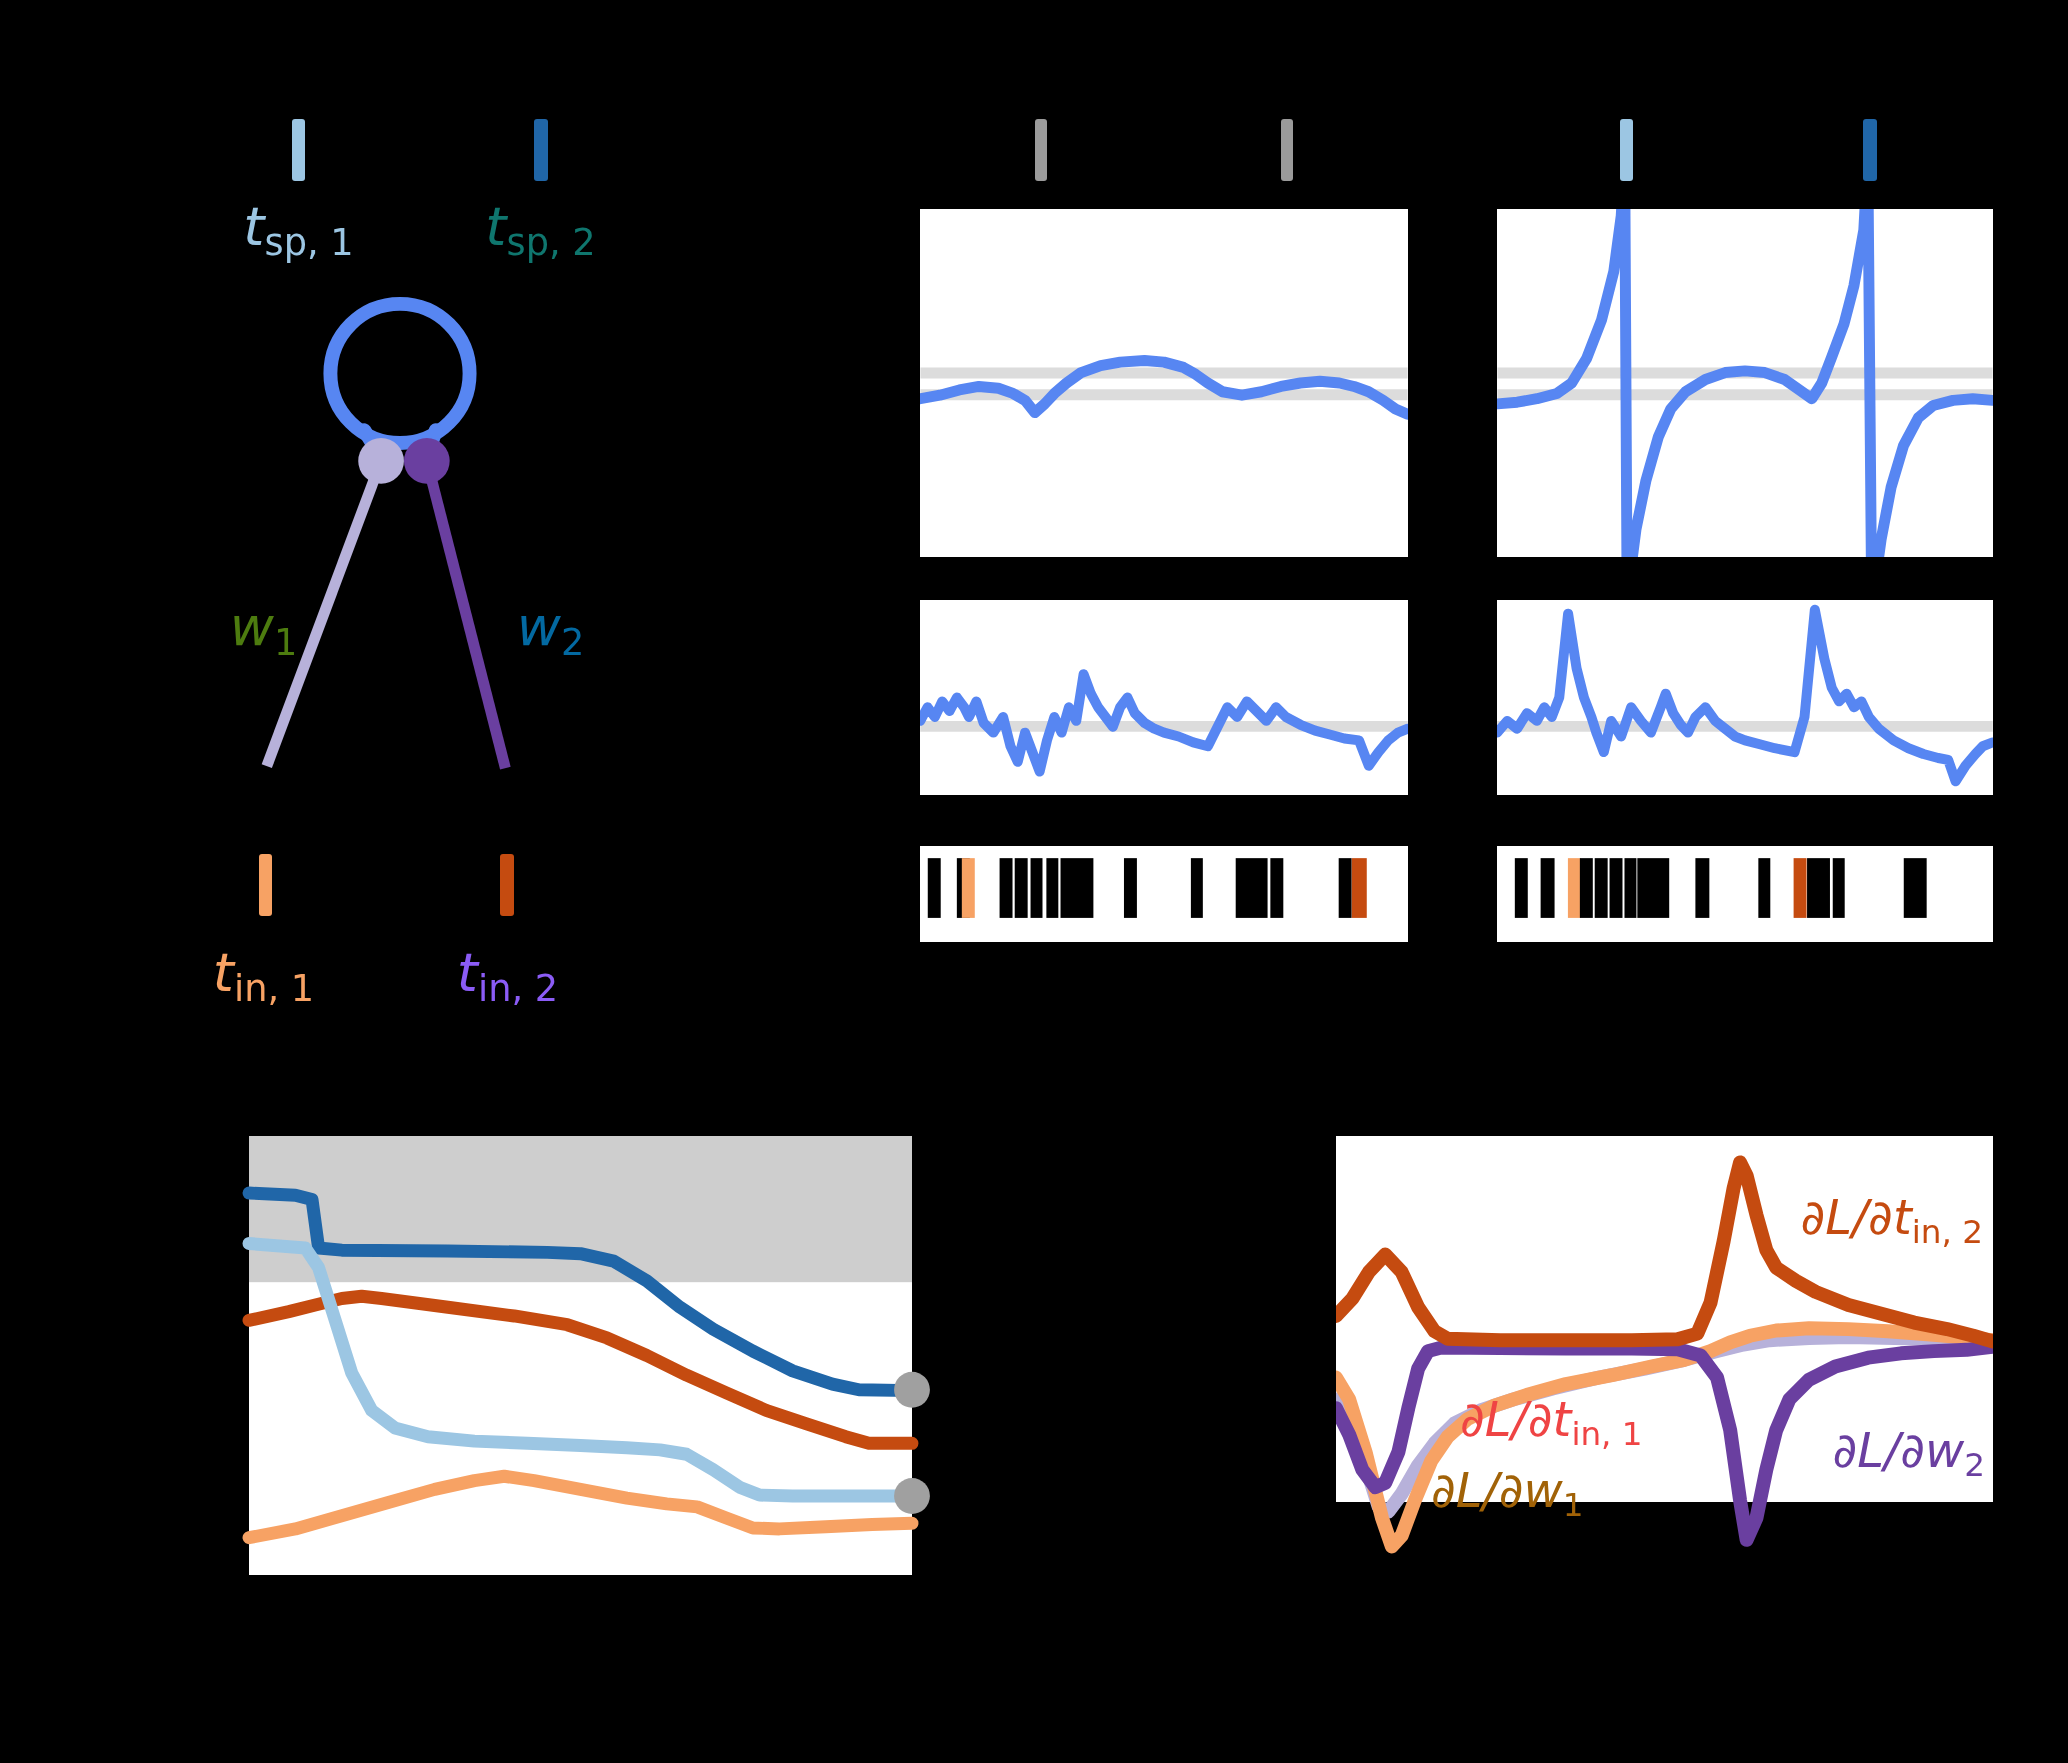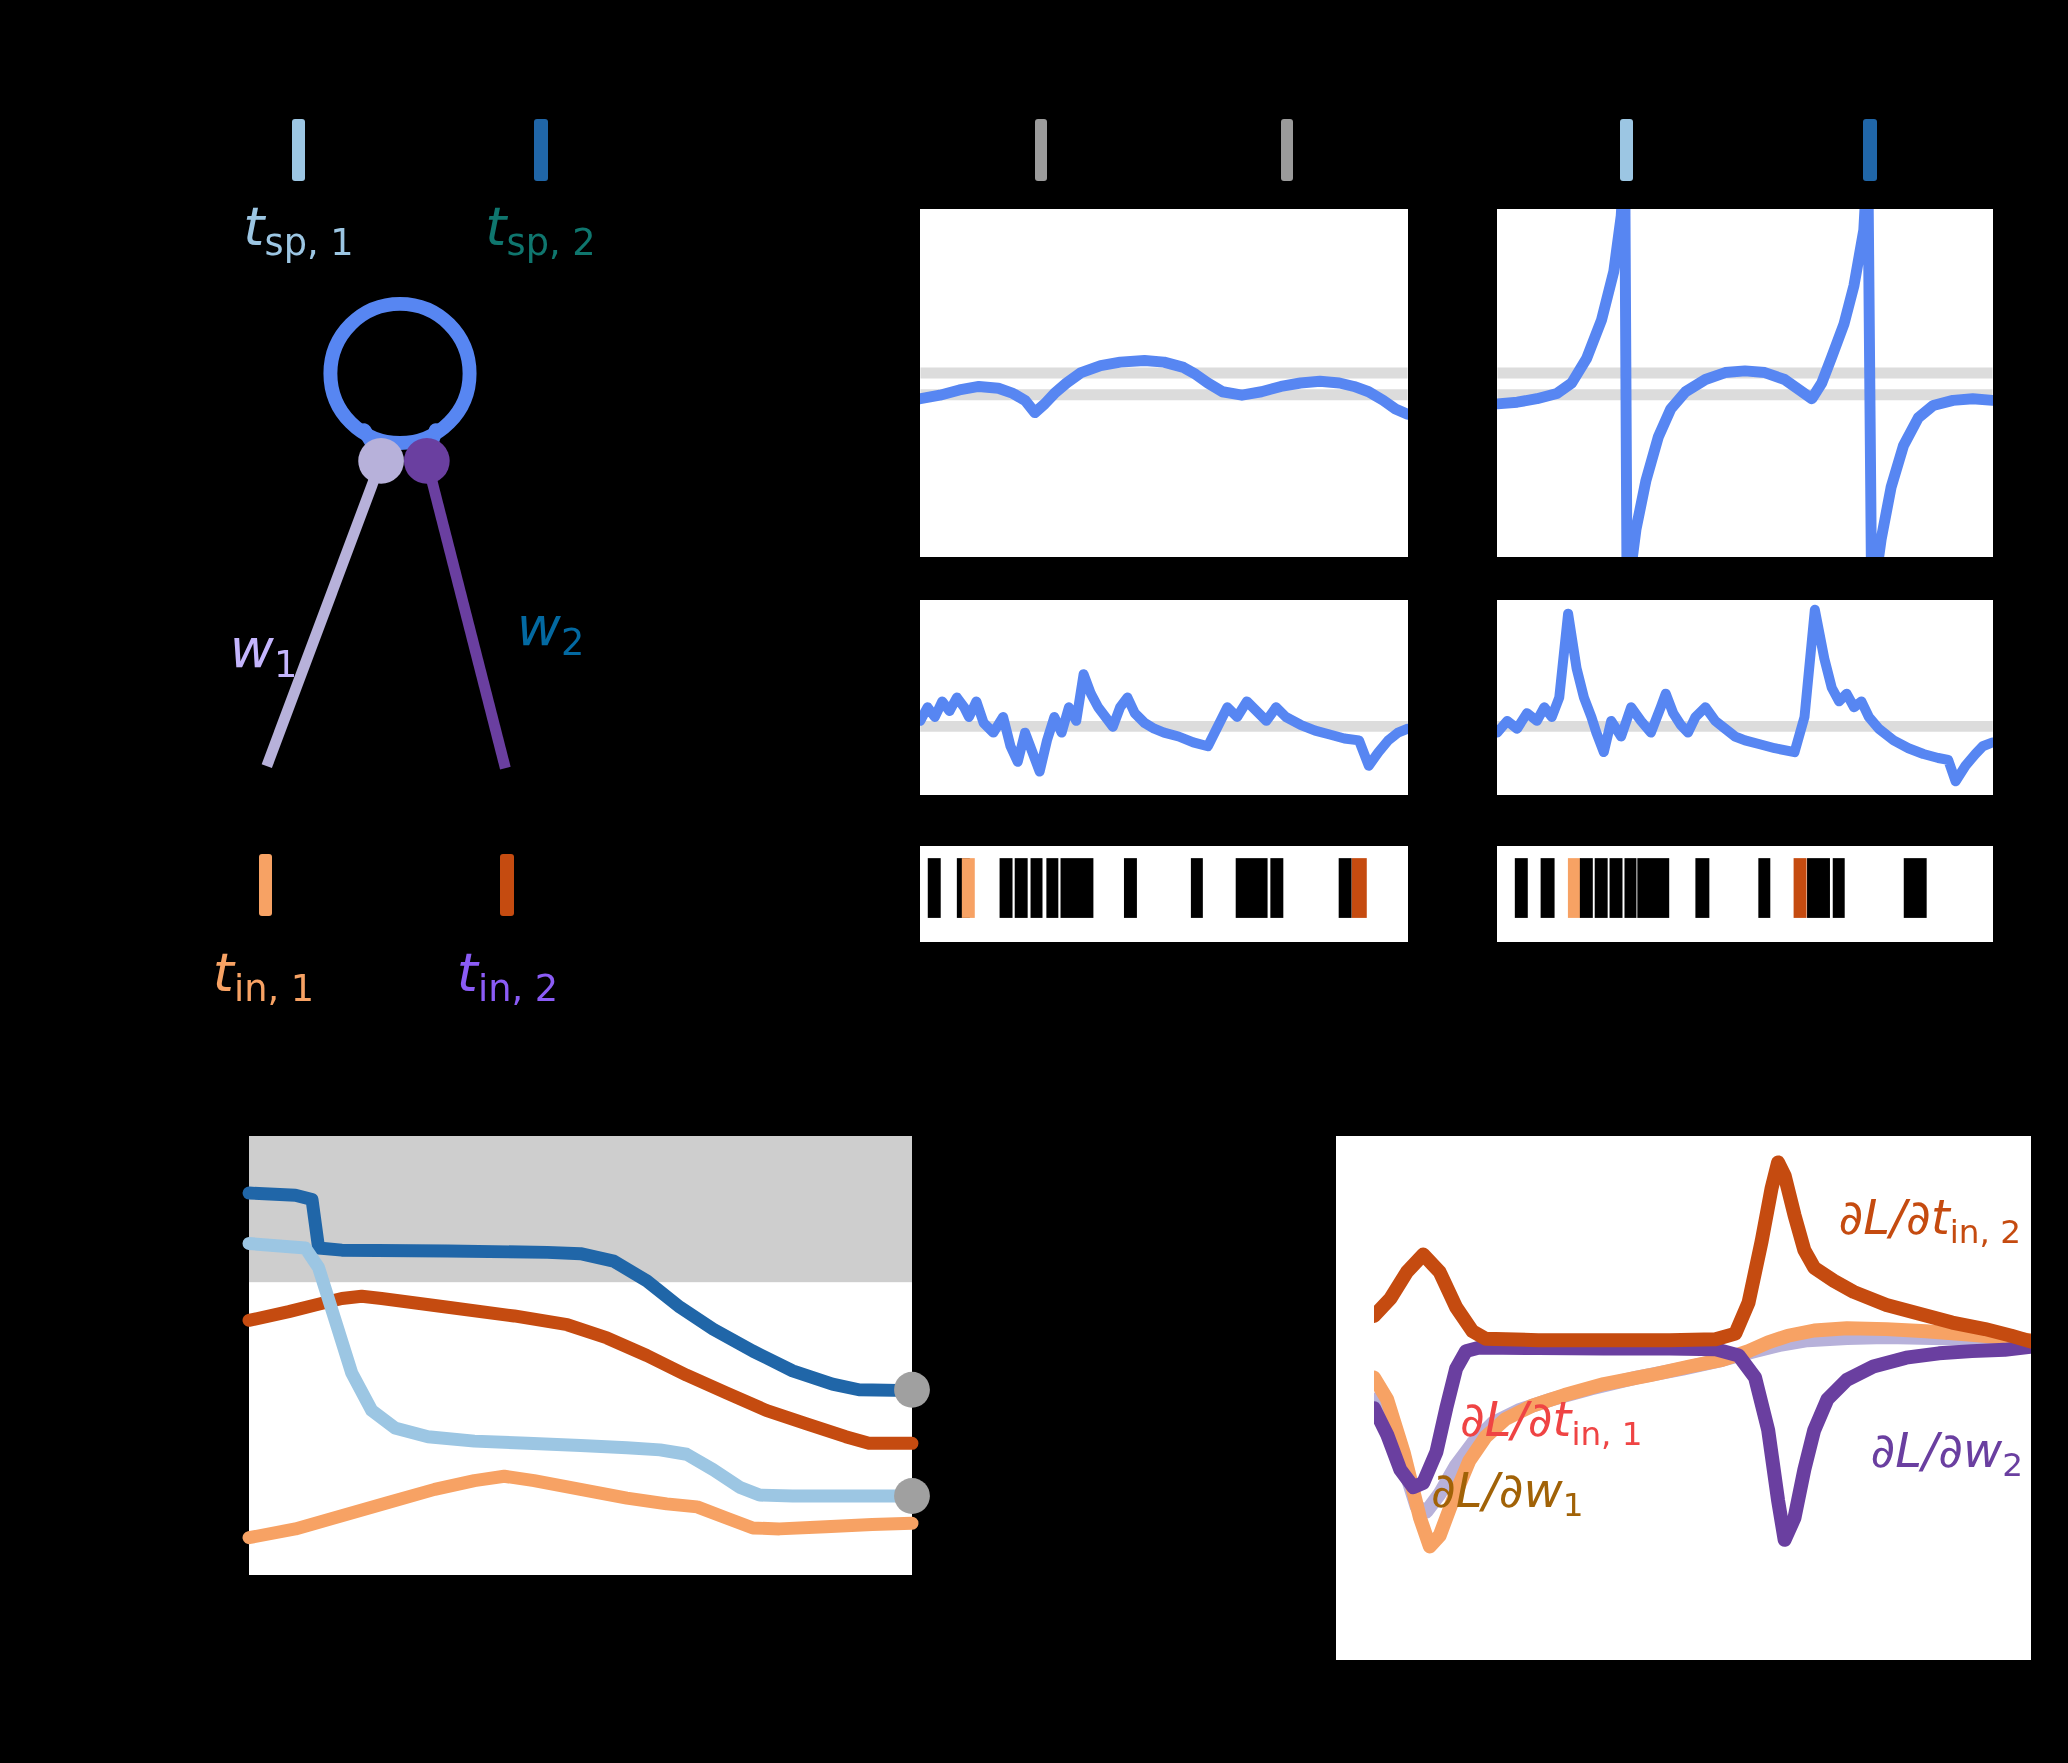--- a/index.html
+++ b/index.html
@@ -31,21 +31,21 @@
       <div class="tick" style="left: 259px; top: 854px; width: 13px; height: 62px; background: rgb(247, 162, 100); position: absolute;"></div>
       <div class="tick" style="left: 500px; top: 854px; width: 14px; height: 62px; background: rgb(197, 75, 16); position: absolute;"></div>
     </div>
 
   <div class="mlabel" style="left: 224px; top: 197px; width: 149px; color: rgb(156, 198, 227);">
     <span class="it">t</span><span class="sub">sp, 1</span>
   </div>
   <div class="mlabel" style="left: 466px; top: 197px; width: 149px; color: #0f766e;">
     <span class="it">t</span><span class="sub">sp, 2</span>
   </div>
-  <div class="mlabel" style="left: 199px; top: 619px; width: 129px; color: #c4b5fd;">
+  <div class="mlabel" style="left: 199px; top: 597px; width: 129px; color: #4d7c0f;">
     <span class="it">w</span><span class="sub">1</span>
   </div>
   <div class="mlabel" style="left: 486px; top: 597px; width: 129px; color: #0369a1;">
     <span class="it">w</span><span class="sub">2</span>
   </div>
   <div class="mlabel" style="left: 189px; top: 943px; width: 149px; color: rgb(247, 162, 100);">
     <span class="it">t</span><span class="sub">in, 1</span>
   </div>
   <div class="mlabel" style="left: 433px; top: 943px; width: 149px; color: #8b5cf6;">
     <span class="it">t</span><span class="sub">in, 2</span>
@@ -131,21 +131,21 @@
         <rect x="0" y="0" width="666" height="146.853" fill="#cecece"></rect>
         <polyline points="0.0,185.2 40.0,176.4 66.6,169.8 93.2,163.2 113.2,161.0 133.2,163.2 199.8,172.0 266.4,180.8 319.7,189.6 359.6,202.9 399.6,220.5 439.6,240.3 479.5,258.0 519.5,275.6 559.4,288.9 599.4,302.1 622.7,308.7 666.0,308.7" fill="none" stroke="#c54b10" stroke-width="13" stroke-linejoin="round" stroke-linecap="round"></polyline>
         <polyline points="0.0,57.3 46.6,59.5 63.3,63.9 69.9,112.5 93.2,114.7 199.8,115.5 299.7,116.9 333.0,118.2 366.3,125.7 399.6,145.5 432.9,172.0 466.2,194.0 506.2,216.1 546.1,235.9 586.1,249.2 612.7,254.9 666.0,255.8" fill="none" stroke="#2066a8" stroke-width="13" stroke-linejoin="round" stroke-linecap="round"></polyline>
         <polyline points="0.0,403.5 46.6,394.7 93.2,381.5 139.9,368.2 186.5,355.0 226.4,346.2 256.4,341.8 286.4,346.2 333.0,355.0 379.6,363.8 419.6,369.6 450.2,372.6 479.5,383.7 506.2,393.8 532.8,394.7 579.4,392.5 626.0,390.3 666.0,389.0" fill="none" stroke="#f7a264" stroke-width="13" stroke-linejoin="round" stroke-linecap="round"></polyline>
         <polyline points="0.0,108.0 56.6,112.5 69.9,132.3 86.6,185.2 103.2,238.1 123.2,275.6 146.5,293.3 179.8,302.1 226.4,306.5 279.7,308.7 333.0,310.9 379.6,313.1 412.9,315.3 439.6,319.7 466.2,335.2 492.8,352.8 512.8,360.7 546.1,361.6 666.0,361.6" fill="none" stroke="#9cc6e3" stroke-width="13" stroke-linejoin="round" stroke-linecap="round"></polyline>
         <circle cx="666" cy="254.89799999999997" r="18" fill="#a0a0a0"></circle>
         <circle cx="666" cy="361.62" r="18" fill="#a0a0a0"></circle>
       </svg>
   </div>
 
-  <div class="panel" style="left:1336px;top:1136px;width:657px;height:524px;padding-left:38px;">
+  <div class="panel" style="left:1336px;top:1136px;width:657px;height:366px;">
     <svg width="657" height="439" viewBox="0 0 660 441">
         <polyline points="0.0,264.6 13.2,286.7 29.7,330.8 42.9,372.6 52.8,377.1 66.0,359.4 82.5,330.8 99.0,308.7 118.8,288.9 145.2,275.6 178.2,264.6 217.8,253.6 264.0,242.6 310.2,233.7 349.8,224.9 382.8,216.1 409.2,209.5 435.6,205.1 475.2,202.9 514.8,202.0 561.0,202.9 607.2,203.7 660.0,205.1" fill="none" stroke="#b7b1da" stroke-width="14" stroke-linejoin="round" stroke-linecap="round"></polyline>
         <polyline points="0.0,242.6 13.2,264.6 29.7,317.5 46.2,383.7 56.1,412.3 66.0,401.3 79.2,366.0 95.7,326.3 112.2,302.1 132.0,284.4 158.4,271.2 191.4,260.2 231.0,249.2 277.2,240.3 316.8,231.5 349.8,224.9 376.2,216.1 396.0,207.3 415.8,200.7 442.2,195.4 475.2,193.2 514.8,194.0 554.4,196.2 594.0,199.3 627.0,202.0 660.0,205.1" fill="none" stroke="#f7a264" stroke-width="14" stroke-linejoin="round" stroke-linecap="round"></polyline>
         <polyline points="0.0,273.4 13.2,299.9 26.4,335.2 39.6,352.8 49.5,348.4 62.7,317.5 72.6,273.4 82.5,233.7 92.4,216.1 105.6,212.6 165.0,213.0 231.0,213.4 297.0,213.4 343.2,214.3 366.3,220.5 382.8,242.6 396.0,295.5 405.9,366.0 412.5,405.7 422.4,383.7 432.3,335.2 442.2,295.5 455.4,264.6 475.2,244.8 501.6,231.5 534.6,222.7 567.6,218.3 600.6,216.1 633.6,214.8 660.0,211.7" fill="none" stroke="#6a3fa0" stroke-width="14" stroke-linejoin="round" stroke-linecap="round"></polyline>
         <polyline points="0.0,180.8 16.5,163.2 33.0,136.7 49.5,119.1 66.0,136.7 82.5,172.0 99.0,196.2 112.2,203.7 165.0,205.1 231.0,205.1 297.0,205.1 343.2,204.2 363.0,198.5 376.2,167.6 389.4,105.8 399.3,52.9 405.9,26.5 412.5,39.7 422.4,79.4 432.3,114.7 442.2,132.3 462.0,145.5 481.8,156.6 514.8,169.8 547.8,178.6 580.8,187.4 613.8,194.0 640.2,200.7 660.0,206.4" fill="none" stroke="#c54b10" stroke-width="14" stroke-linejoin="round" stroke-linecap="round"></polyline>
       </svg>
     <div class="glabel" style="right: 10px; top: 55px; color: rgb(197, 75, 16);">
       <span class="it">∂L/∂t</span><span class="sub">in, 2</span>
     </div>
     <div class="glabel" style="left: 124px; top: 257px; color: #ef4444;">

